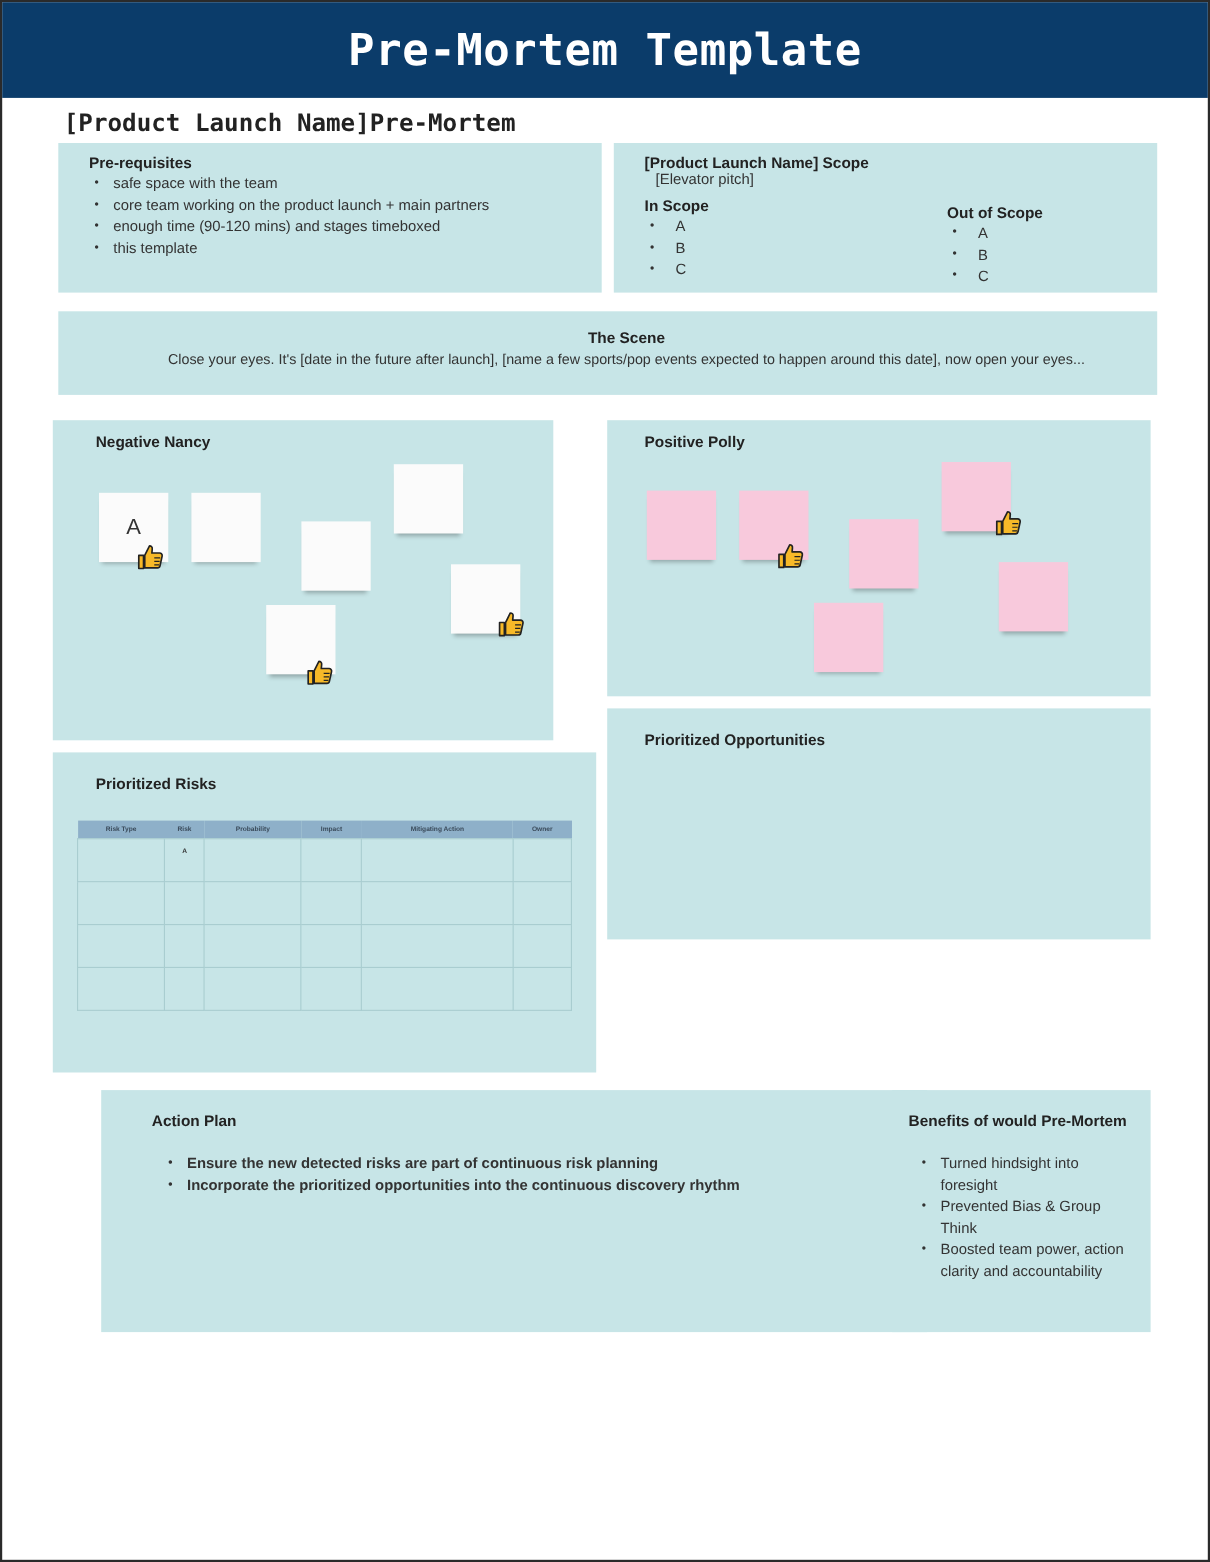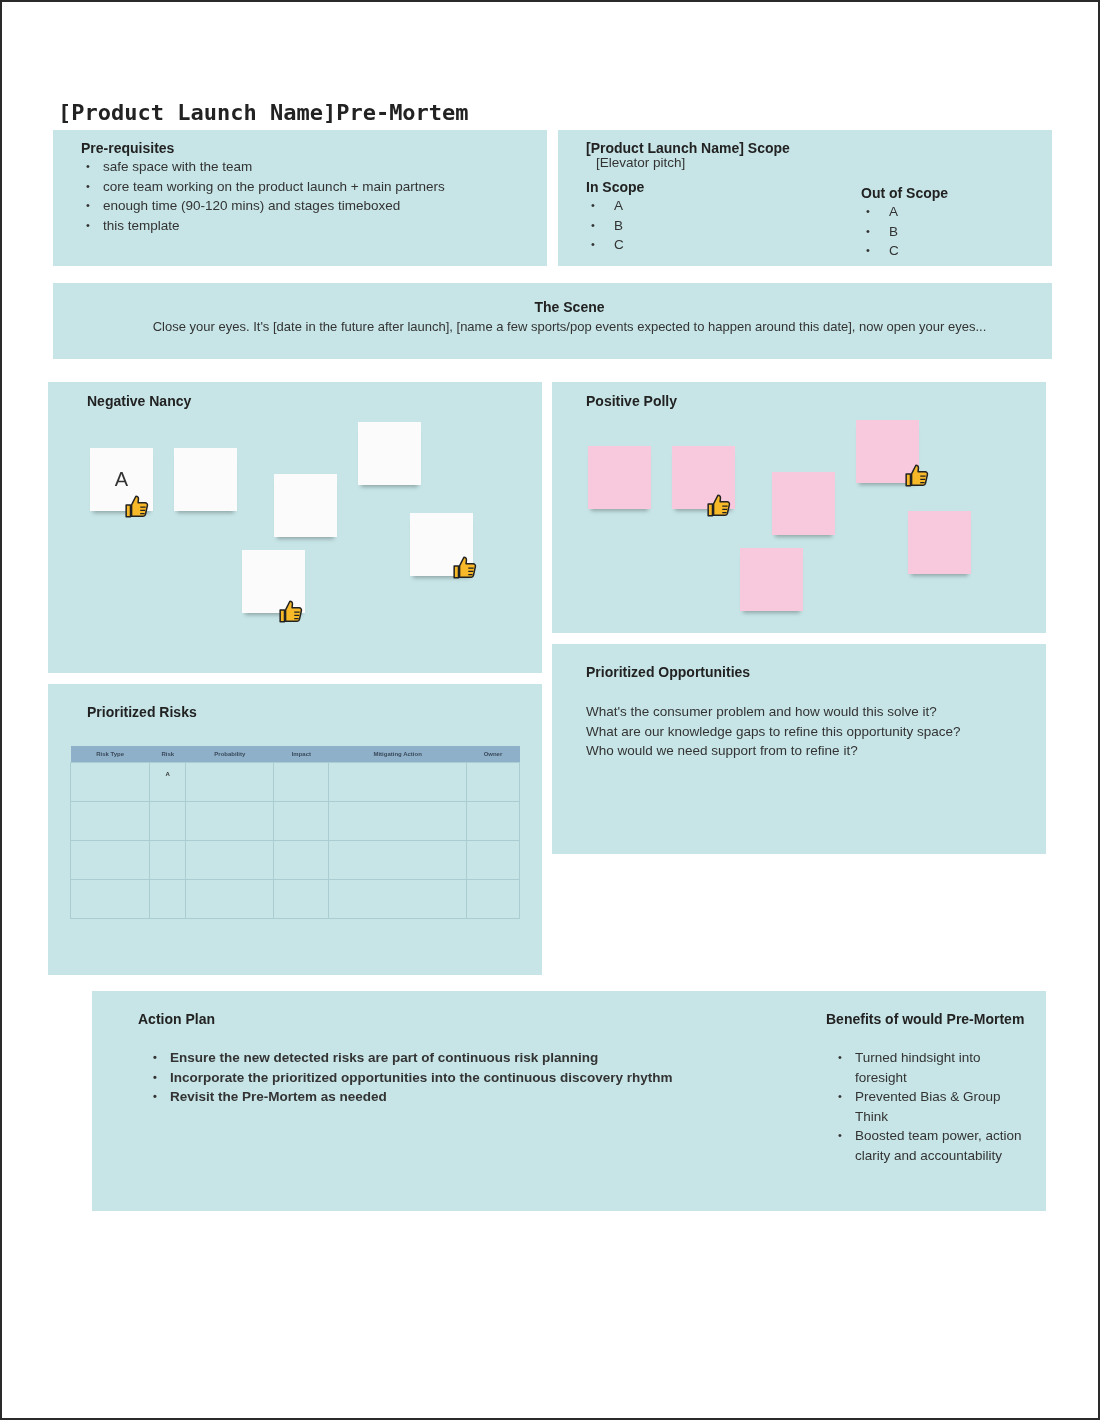--- a/index.html
+++ b/index.html
@@ -61,20 +61,23 @@
   table.risk td {
     height: 39px; border: 1px solid #a9cdd0; font-size: 6px; font-weight: bold;
     text-align: center; vertical-align: top; padding-top: 8px; color: #333;
   }
 </style>
 </head>
 <body>
 
 <div class="page">
 
+  <div class="banner">
+    <h1>Pre-Mortem Template</h1>
+  </div>
 
   <div class="doc-title">[Product Launch Name]Pre-Mortem</div>
 
   <div class="panel" style="left:51px; top:128px; width:494px; height:136px; padding:10px 16px 0 28px;">
     <h3 style="margin-bottom:1px;">Pre-requisites</h3>
     <ul class="bul">
       <li>safe space with the team</li>
       <li>core team working on the product launch + main partners</li>
       <li>enough time (90-120 mins) and stages timeboxed</li>
       <li>this template</li>
@@ -100,21 +103,21 @@
         <li style="padding-left:28px;">C</li>
       </ul>
     </div>
   </div>
 
   <div class="panel" style="left:51px; top:281px; width:999px; height:76px; padding:16px 0 0 34px;text-align:center;">
     <h3 style="margin-bottom:2px;">The Scene</h3>
     <div class="txt" style="font-size:13px;">Close your eyes. It's [date in the future after launch], [name a few sports/pop events expected to happen around this date], now open your eyes...</div>
   </div>
 
-  <div class="panel" style="left:46px; top:380px; width:494px; height:291px;">
+  <div class="panel" style="left:46px; top:380px; width:455px; height:291px;">
     <h3 style="position:absolute; left:39px; top:11px;">Negative Nancy</h3>
 
     <div class="sticky white" style="left:42px; top:66px;">
       <span>A</span>
     </div>
     <div class="sticky white" style="left:126px; top:66px;"></div>
     <div class="sticky white" style="left:226px; top:92px;"></div>
     <div class="sticky white" style="left:310px; top:40px;"></div>
     <div class="sticky white" style="left:194px; top:168px;"></div>
     <div class="sticky white" style="left:362px; top:131px;"></div>
@@ -198,33 +201,27 @@
           <td></td>
           <td></td>
           <td></td>
         </tr>
       </tbody>
     </table>
   </div>
 
   <div class="panel" style="left:550px; top:642px; width:494px; height:210px;">
     <h3 style="position:absolute; left:34px; top:20px;">Prioritized Opportunities</h3>
-    <div style="position:absolute; left:34px; top:58px;">
-      <div class="txt">What's the consumer problem and how would this solve it?</div>
-      <div class="txt">What are our knowledge gaps to refine this opportunity space?</div>
-      <div class="txt">Who would we need support from to refine it?</div>
-    </div>
   </div>
 
   <div class="panel" style="left:46px; top:989px; width:751px; height:220px;margin-left:44px;">
     <h3 style="position:absolute; left:46px; top:20px;">Action Plan</h3>
     <ul class="bul" style="position:absolute; left:56px; top:57px;font-weight:bold;">
       <li>Ensure the new detected risks are part of continuous risk planning</li>
       <li>Incorporate the prioritized opportunities into the continuous discovery rhythm</li>
-      <li>Revisit the Pre-Mortem as needed</li>
     </ul>
   </div>
 
   <div class="panel" style="left:809px; top:989px; width:235px; height:220px;">
     <h3 style="position:absolute; left:15px; top:20px;">Benefits of would Pre-Mortem</h3>
     <ul class="bul" style="position:absolute; left:22px; top:57px; width:210px;">
       <li style="padding-right:20px;">Turned hindsight into foresight</li>
       <li style="padding-right:20px;">Prevented Bias &amp; Group Think</li>
       <li>Boosted team power, action clarity and accountability</li>
     </ul>

